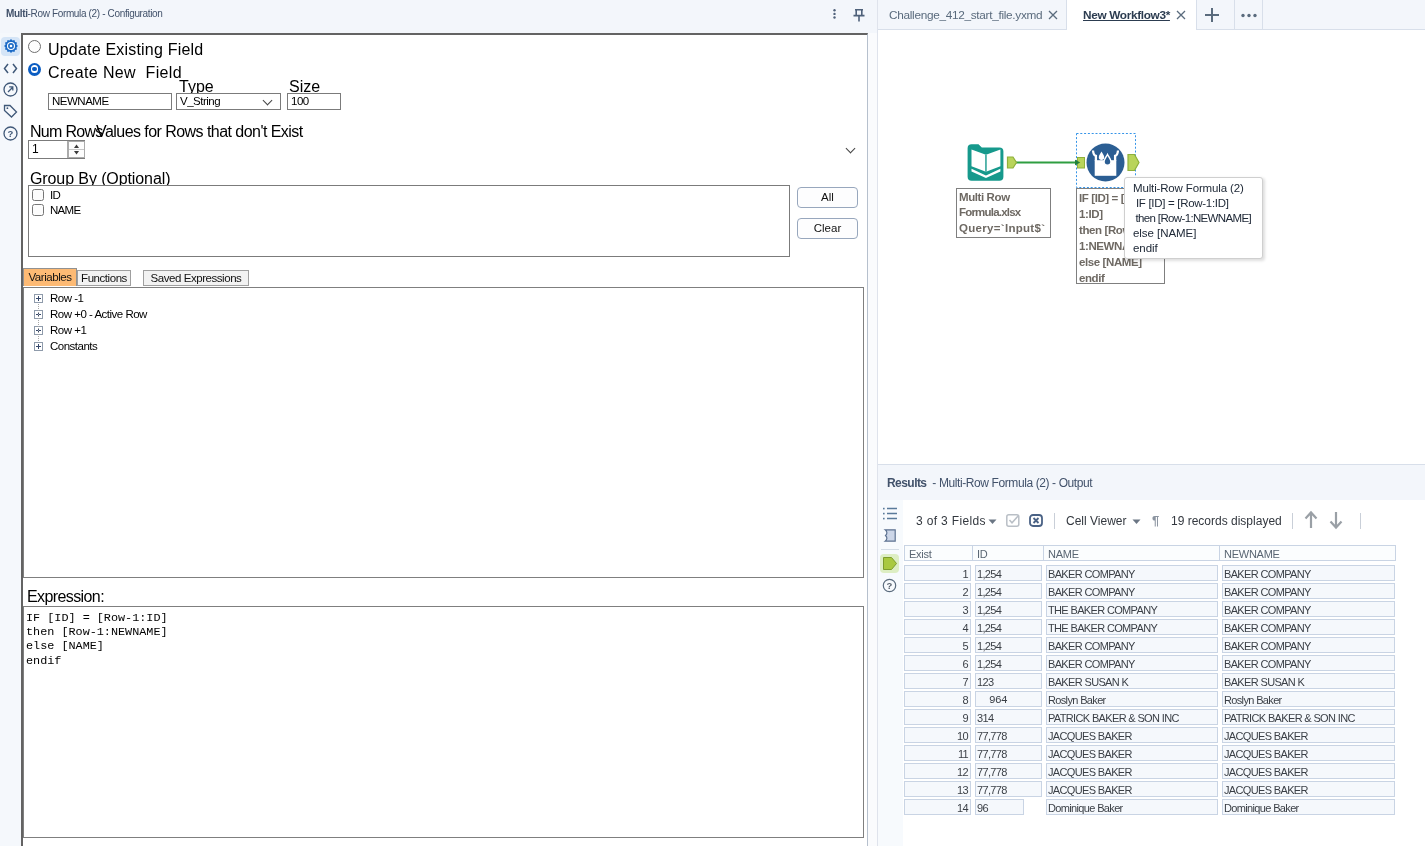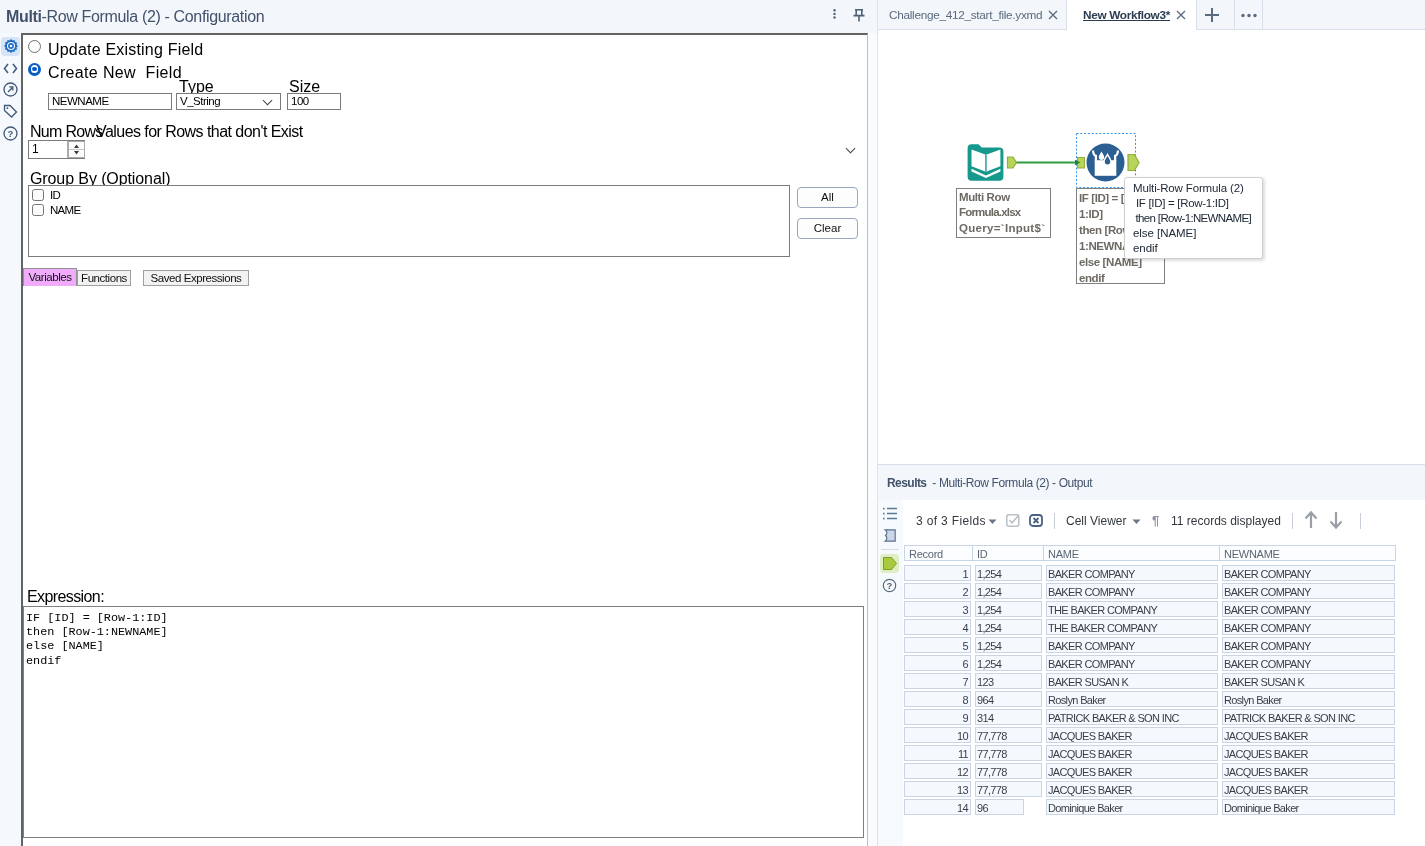--- a/index.html
+++ b/index.html
@@ -1,33 +1,33 @@
 <!DOCTYPE html>
 <html><head><meta charset="utf-8"><title>Alteryx</title>
 <style>
 *{margin:0;padding:0;box-sizing:border-box;}
 html,body{width:1425px;height:846px;overflow:hidden;}
 body{font-family:"Liberation Sans",sans-serif;background:#fff;position:relative;}
 .abs{position:absolute;}
-#cfg-title{left:0;top:0;width:877px;height:33px;background:#f3f6fb;color:#42526b;font-size:16px;}
+#cfg-title{left:0;top:0;width:877px;height:33px;background:#f3f6fb;color:#42526b;font-size:10px;}
 #cfg-title .t{position:absolute;left:6px;top:8px;letter-spacing:-0.35px;}
 #sidebar{left:0;top:33px;width:21px;height:813px;background:#f5f8fc;}
 #cfg-content{left:21px;top:33px;width:847px;height:813px;background:#fff;border-top:2px solid #636363;border-left:2px solid #636363;border-right:1px solid #b6c0cd;}
 .lbl{position:absolute;font-size:16px;color:#000;white-space:nowrap;}
 .inp{position:absolute;border:1px solid #7b7b7b;background:#fff;font-size:11.5px;letter-spacing:-0.5px;color:#000;line-height:15px;padding:0 3px;white-space:nowrap;overflow:hidden;}
 .radio{position:absolute;width:13px;height:13px;border-radius:50%;}
 .radio.off{border:1px solid #707070;background:#fefefe;}
 .radio.on{background:#0a5cc2;}
 .radio.on:after{content:"";position:absolute;left:2.8px;top:2.8px;width:7.4px;height:7.4px;border-radius:50%;background:#fff;}
 .radio.on:before{content:"";position:absolute;left:4.3px;top:4.3px;width:4.4px;height:4.4px;border-radius:50%;background:#0a5cc2;z-index:2;}
 .chev{position:absolute;width:7px;height:7px;border-right:1.4px solid #444;border-bottom:1.4px solid #444;transform:rotate(45deg);}
 .btn{position:absolute;width:61px;height:21px;border:1px solid #98a7bd;border-radius:4px;background:#fdfdfe;font-size:11.5px;color:#111;text-align:center;line-height:19px;}
 .cb{position:absolute;width:12px;height:12px;border:1px solid #767676;border-radius:2.5px;background:#fcfcfc;}
 .tab{position:absolute;font-size:11.5px;color:#111;text-align:center;letter-spacing:-0.45px;}
-.tab.on{background:#f0abfc;border:1px solid #919191;border-bottom:none;z-index:3;}
+.tab.on{background:#fdba74;border:1px solid #919191;border-bottom:none;z-index:3;}
 .tab.off{background:#f2f2f2;border:1px solid #9f9f9f;z-index:2;}
 .treebox{position:absolute;left:0px;top:252px;width:841px;height:291px;border:1px solid #7f7f7f;background:#fff;}
 .titem{position:absolute;font-size:11.5px;color:#000;letter-spacing:-0.5px;}
 .plus{position:absolute;width:9px;height:9px;border:1px solid #8f9bab;background:#fff;}
 .plus:before{content:"";position:absolute;left:1px;top:3px;width:5px;height:1px;background:#36486b;}
 .plus:after{content:"";position:absolute;left:3px;top:1px;width:1px;height:5px;background:#36486b;}
 #exprbox{position:absolute;left:0px;top:571px;width:841px;height:232px;border:1px solid #7f7f7f;background:#fff;font-family:"Liberation Mono",monospace;font-size:11.8px;line-height:14.2px;color:#000;padding:4px 0 0 2px;white-space:pre;}
 #tabbar{left:878px;top:0;width:547px;height:30px;background:#f3f6fb;border-bottom:1px solid #d8dfea;}
 #canvas{left:878px;top:30px;width:547px;height:433px;background:#fff;}
 .wtab{position:absolute;top:0;height:30px;font-size:11.8px;line-height:30px;white-space:nowrap;}
@@ -113,20 +113,31 @@
     <div class="cb" style="left:3px;top:18px;"></div>
       <div class="lbl" style="left:21px;top:18px;font-size:11.5px;letter-spacing:-0.7px;">NAME</div>
   </div>
   <div class="btn" style="left:774px;top:152px;">All</div>
   <div class="btn" style="left:774px;top:183px;">Clear</div>
 
   <div class="tab on" style="left:0px;top:232.5px;width:54px;height:18px;line-height:17px;">Variables</div>
   <div class="tab off" style="left:54px;top:234.5px;width:54px;height:16px;line-height:15px;">Functions</div>
   <div class="tab off" style="left:108px;top:234.5px;width:106px;height:16px;line-height:15px;margin-left:12px;">Saved Expressions</div>
 
+  <div class="treebox">
+    <div class="plus" style="left:10px;top:6px;"></div>
+      <div class="titem" style="left:26px;top:4px;">Row -1</div>
+    <div class="plus" style="left:10px;top:22px;"></div>
+      <div class="titem" style="left:26px;top:20px;">Row +0 - Active Row</div>
+    <div class="plus" style="left:10px;top:38px;"></div>
+      <div class="titem" style="left:26px;top:36px;">Row +1</div>
+    <div class="plus" style="left:10px;top:54px;"></div>
+      <div class="titem" style="left:26px;top:52px;">Constants</div>
+    <div class="abs" style="left:14px;top:16px;width:1px;height:38px;background-image:linear-gradient(#a8a8a8 1px,transparent 1px);background-size:1px 2px;"></div>
+  </div>
 
   <div class="lbl" style="left:4px;top:553px;letter-spacing:-0.6px;">Expression:</div>
   <div id="exprbox">IF [ID] = [Row-1:ID]
 then [Row-1:NEWNAME]
 else [NAME]
 endif</div>
 </div>
 
 <div class="abs" style="left:868px;top:33px;width:9px;height:813px;background:#fafbfd;"></div>
 <div class="abs" style="left:877px;top:0;width:1px;height:846px;background:#dfe3ec;"></div>
@@ -223,34 +234,34 @@
 <svg class="abs" style="left:1029px;top:514px" width="14" height="13" viewBox="0 0 14 13">
   <rect x="1" y="1" width="12" height="11" rx="3" fill="none" stroke="#4a6285" stroke-width="1.8"></rect>
   <path d="M4.5 4 L9.5 9 M9.5 4 L4.5 9" stroke="#4a6285" stroke-width="1.8"></path>
 </svg>
 <div class="vsep" style="left:1054px;top:513px;"></div>
 <div class="tbtxt" style="left:1066px;top:514px;">Cell Viewer</div>
 <svg class="abs" style="left:1132px;top:519px" width="9" height="6">
     <path d="M0.5 0.5 L4.5 5 L8.5 0.5 Z" fill="#6b7684"></path>
   </svg>
 <div class="tbtxt" style="left:1152px;top:513px;color:#8b94a0;font-size:13px;font-weight:bold;">¶</div>
-<div class="tbtxt" style="left:1171px;top:514px;">11 records displayed</div>
+<div class="tbtxt" style="left:1171px;top:514px;">19 records displayed</div>
 <div class="vsep" style="left:1292px;top:513px;"></div>
 <svg class="abs" style="left:1303px;top:510px" width="16" height="20" viewBox="0 0 16 20">
   <path d="M8 18 V3 M2.5 8.5 L8 2.5 L13.5 8.5" fill="none" stroke="#9aa0a6" stroke-width="2.2"></path>
 </svg>
 <svg class="abs" style="left:1328px;top:510px" width="16" height="20" viewBox="0 0 16 20">
   <path d="M8 2 V17 M2.5 11.5 L8 17.5 L13.5 11.5" fill="none" stroke="#9aa0a6" stroke-width="2.2"></path>
 </svg>
 <div class="vsep" style="left:1360px;top:513px;"></div>
 <div class="abs" style="left:904px;top:544.5px;width:492px;height:16px;background:#fbfdfe;border:1px solid #c9d4e4;"></div>
 <div class="abs" style="left:972px;top:545.5px;width:1px;height:14px;background:#c9d4e4;"></div>
 <div class="abs" style="left:1043px;top:545.5px;width:1px;height:14px;background:#c9d4e4;"></div>
 <div class="abs" style="left:1219px;top:545.5px;width:1px;height:14px;background:#c9d4e4;"></div>
-<div class="hlab" style="left:909px;top:548px;">Record</div>
+<div class="hlab" style="left:909px;top:548px;">Exist</div>
 <div class="hlab" style="left:977px;top:548px;">ID</div>
 <div class="hlab" style="left:1048px;top:548px;">NAME</div>
 <div class="hlab" style="left:1224px;top:548px;">NEWNAME</div>
 <div class="cell" style="left:904px;top:565px;width:67px;height:16px;text-align:right;padding-right:2px;">1</div>
 <div class="cell" style="left:975px;top:565px;width:67px;height:16px;text-align:left;padding-left:1px;">1,254</div>
 <div class="cell" style="left:1046px;top:565px;width:172px;height:16px;text-align:left;padding-left:1px;">BAKER COMPANY</div>
 <div class="cell" style="left:1222px;top:565px;width:173px;height:16px;text-align:left;padding-left:1px;">BAKER COMPANY</div>
 <div class="cell" style="left:904px;top:583px;width:67px;height:16px;text-align:right;padding-right:2px;">2</div>
 <div class="cell" style="left:975px;top:583px;width:67px;height:16px;text-align:left;padding-left:1px;">1,254</div>
 <div class="cell" style="left:1046px;top:583px;width:172px;height:16px;text-align:left;padding-left:1px;">BAKER COMPANY</div>
@@ -269,21 +280,21 @@
 <div class="cell" style="left:1222px;top:637px;width:173px;height:16px;text-align:left;padding-left:1px;">BAKER COMPANY</div>
 <div class="cell" style="left:904px;top:655px;width:67px;height:16px;text-align:right;padding-right:2px;">6</div>
 <div class="cell" style="left:975px;top:655px;width:67px;height:16px;text-align:left;padding-left:1px;">1,254</div>
 <div class="cell" style="left:1046px;top:655px;width:172px;height:16px;text-align:left;padding-left:1px;">BAKER COMPANY</div>
 <div class="cell" style="left:1222px;top:655px;width:173px;height:16px;text-align:left;padding-left:1px;">BAKER COMPANY</div>
 <div class="cell" style="left:904px;top:673px;width:67px;height:16px;text-align:right;padding-right:2px;">7</div>
 <div class="cell" style="left:975px;top:673px;width:67px;height:16px;text-align:left;padding-left:1px;">123</div>
 <div class="cell" style="left:1046px;top:673px;width:172px;height:16px;text-align:left;padding-left:1px;">BAKER SUSAN K</div>
 <div class="cell" style="left:1222px;top:673px;width:173px;height:16px;text-align:left;padding-left:1px;">BAKER SUSAN K</div>
 <div class="cell" style="left:904px;top:691px;width:67px;height:16px;text-align:right;padding-right:2px;">8</div>
-<div class="cell" style="left:975px;top:691px;width:67px;height:16px;text-align:left;padding-left:1px;">964</div>
+<div class="cell" style="left:975px;top:691px;width:67px;height:16px;text-align:left;padding-left:13px;font-family:Liberation Mono, monospace;">964</div>
 <div class="cell" style="left:1046px;top:691px;width:172px;height:16px;text-align:left;padding-left:1px;">Roslyn Baker</div>
 <div class="cell" style="left:1222px;top:691px;width:173px;height:16px;text-align:left;padding-left:1px;">Roslyn Baker</div>
 <div class="cell" style="left:904px;top:709px;width:67px;height:16px;text-align:right;padding-right:2px;">9</div>
 <div class="cell" style="left:975px;top:709px;width:67px;height:16px;text-align:left;padding-left:1px;">314</div>
 <div class="cell" style="left:1046px;top:709px;width:172px;height:16px;text-align:left;padding-left:1px;">PATRICK BAKER &amp; SON INC</div>
 <div class="cell" style="left:1222px;top:709px;width:173px;height:16px;text-align:left;padding-left:1px;">PATRICK BAKER &amp; SON INC</div>
 <div class="cell" style="left:904px;top:727px;width:67px;height:16px;text-align:right;padding-right:2px;">10</div>
 <div class="cell" style="left:975px;top:727px;width:67px;height:16px;text-align:left;padding-left:1px;">77,778</div>
 <div class="cell" style="left:1046px;top:727px;width:172px;height:16px;text-align:left;padding-left:1px;">JACQUES BAKER</div>
 <div class="cell" style="left:1222px;top:727px;width:173px;height:16px;text-align:left;padding-left:1px;">JACQUES BAKER</div>

